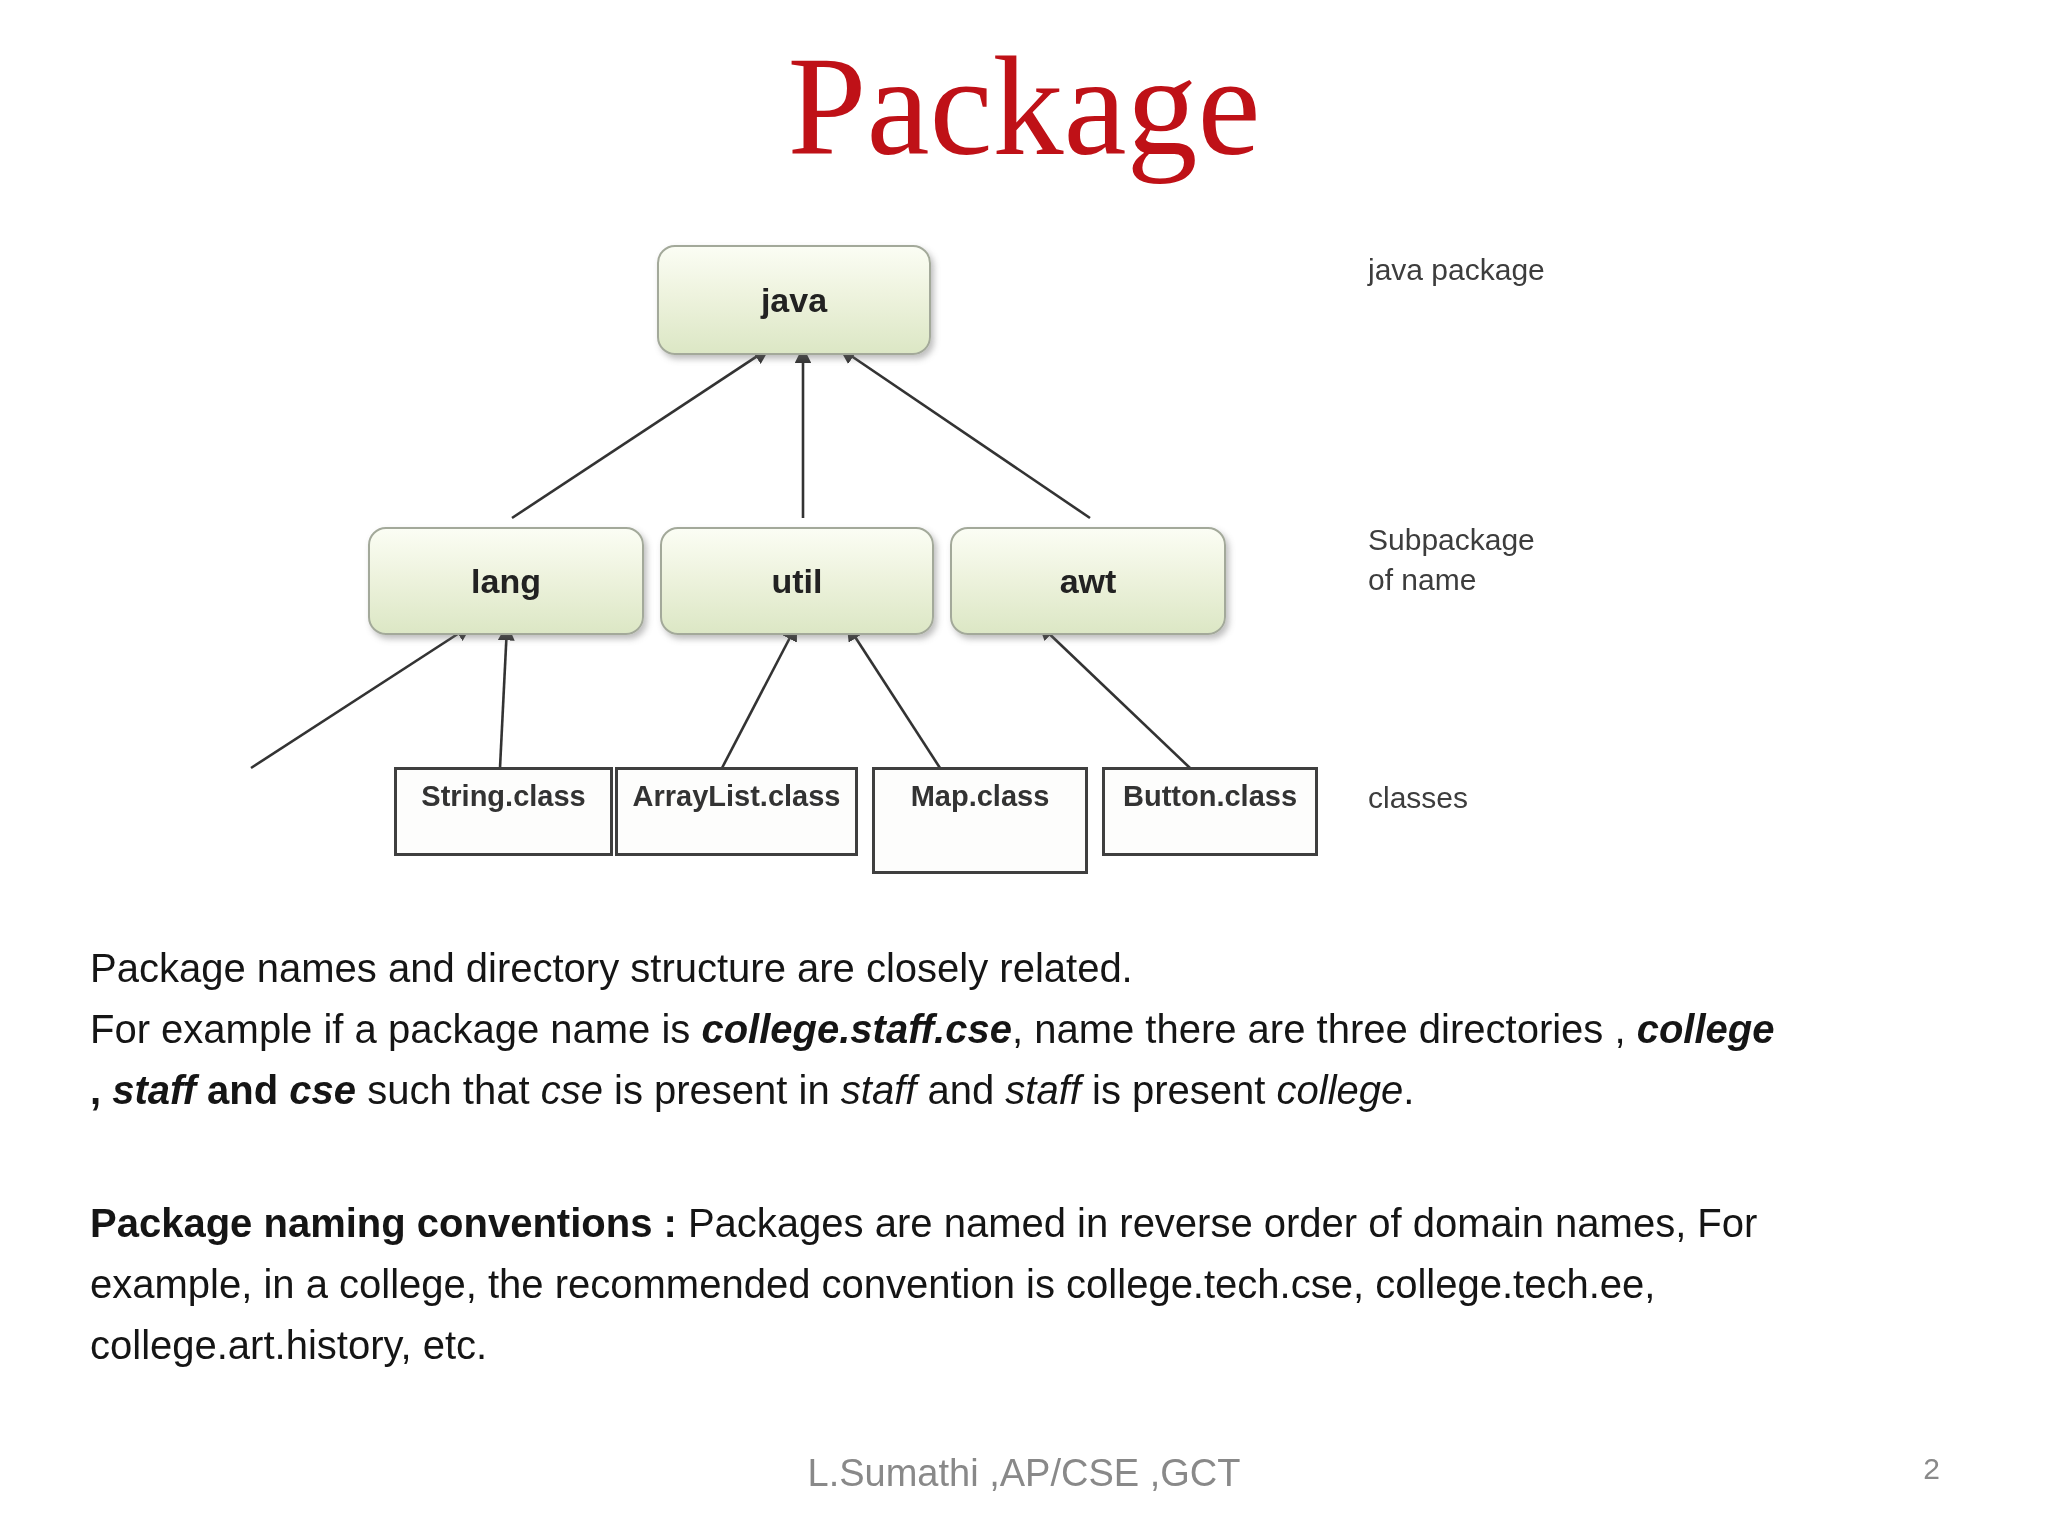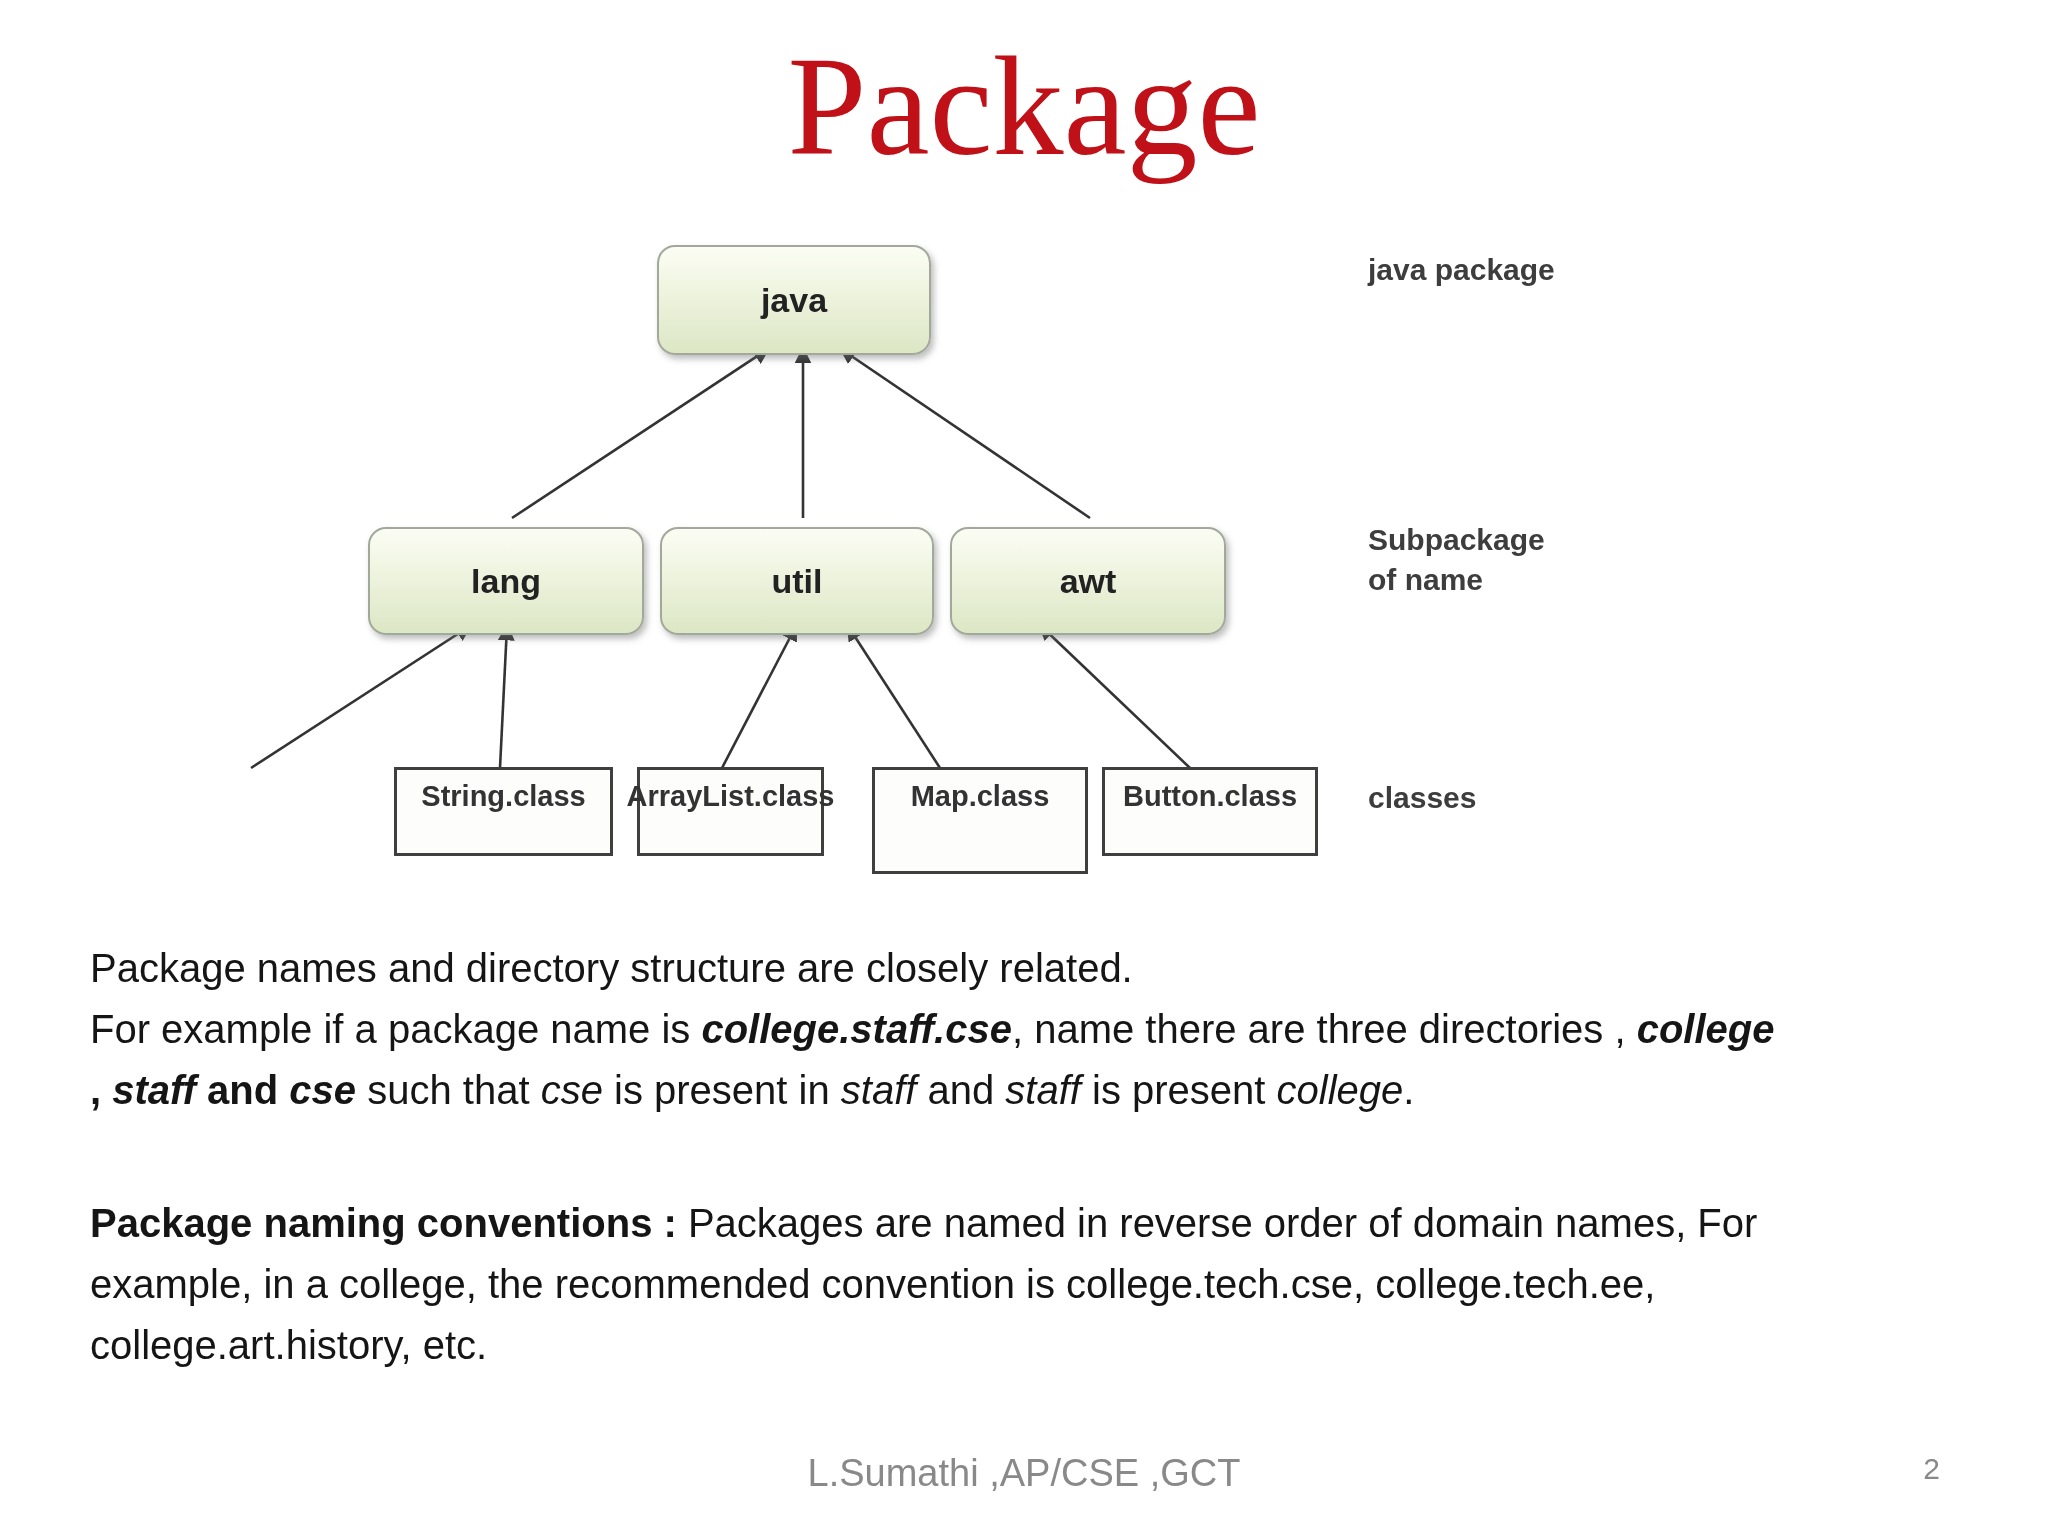--- a/index.html
+++ b/index.html
@@ -31,21 +31,21 @@
   .cls-box{
     position:absolute;
     display:flex;align-items:flex-start;justify-content:center;
     padding-top:10px;box-sizing:border-box;
     font-size:29px;font-weight:bold;color:#333333;
     background:#fdfdfc;
     border:3px solid #3f3f3f;
   }
   .side-label{
     position:absolute;
-    font-size:30px;font-weight:bold;color:#3d3d3d;
+    font-size:30px;font-weight:normal;color:#3d3d3d;
     line-height:40px;
   }
   .body-par{
     position:absolute;left:90px;right:40px;
     font-size:40px;line-height:61px;color:#151515;
   }
   .b{font-weight:bold;}
   .i{font-style:italic;}
   .bi{font-weight:bold;font-style:italic;text-align:right;}
   .footer-center{
@@ -91,21 +91,21 @@
   <div class="pkg-box" style="left:660px;top:515px;width:270px;height:104px">
     <span>util</span>
   </div>
   <div class="pkg-box" style="left:950px;top:515px;width:272px;height:104px">
     <span>awt</span>
   </div>
 
   <div class="cls-box" style="left:394px;top:767px;width:219px;height:89px">
     <span>String.class</span>
   </div>
-  <div class="cls-box" style="left:637px;top:767px;width:187px;height:89px">
+  <div class="cls-box" style="left:615px;top:767px;width:243px;height:89px">
     <span>ArrayList.class</span>
   </div>
   <div class="cls-box" style="left:872px;top:767px;width:216px;height:107px">
     <span>Map.class</span>
   </div>
   <div class="cls-box" style="left:1102px;top:767px;width:216px;height:89px">
     <span>Button.class</span>
   </div>
 
   <div class="side-label" style="left:1368px;top:250px">java package</div>

